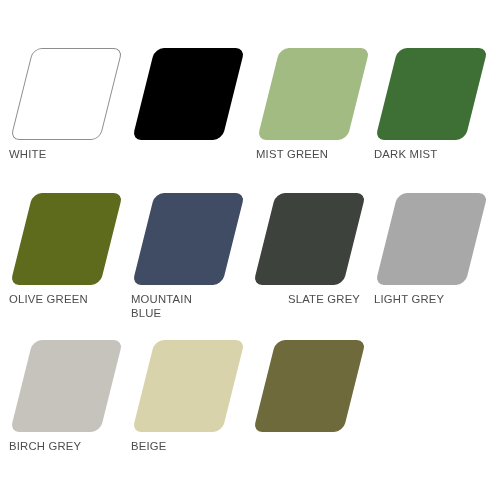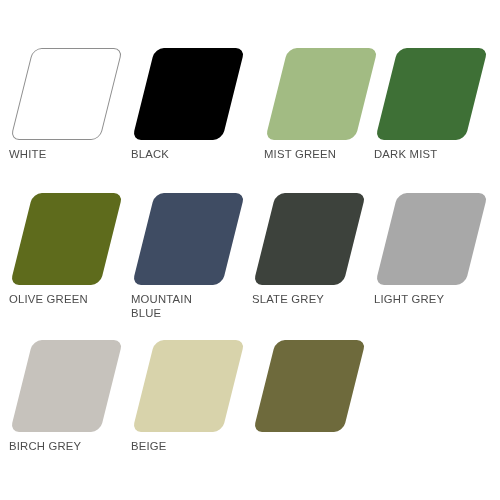--- a/index.html
+++ b/index.html
@@ -71,44 +71,43 @@
 <body>
 
 <div id="palette-board" style="background: rgb(255, 255, 255);">
     <div class="swatch-row" style="top: 40px;">
       <div class="swatch-cell" style="left: 0px;">
         <div class="swatch-shape outlined" style="background: rgb(255, 255, 255); border-color: rgb(142, 142, 142);"></div>
         <div class="swatch-label" style="color: rgb(76, 76, 76);">WHITE</div>
       </div>
       <div class="swatch-cell" style="left: 122px;">
         <div class="swatch-shape" style="background: rgb(0, 0, 0);"></div>
-        <div class="swatch-label" style="color: rgb(76, 76, 76);">BLACK</div>
       </div>
-      <div class="swatch-cell" style="left: 255px;">
+      <div class="swatch-cell" style="left: 247px;">
         <div class="swatch-shape" style="background: rgb(162, 187, 131);"></div>
         <div class="swatch-label" style="color: rgb(76, 76, 76);">MIST GREEN</div>
       </div>
       <div class="swatch-cell" style="left: 365px;">
         <div class="swatch-shape" style="background: rgb(62, 112, 54);"></div>
         <div class="swatch-label" style="color: rgb(76, 76, 76);">DARK MIST</div>
       </div>
     </div>
     <div class="swatch-row" style="top: 185px;">
       <div class="swatch-cell" style="left: 0px; padding-left: 48px;">
         <div class="swatch-shape" style="background: rgb(94, 107, 28);"></div>
         <div class="swatch-label" style="color: rgb(76, 76, 76);">OLIVE GREEN</div>
       </div>
       <div class="swatch-cell" style="left: 122px; text-decoration: underline;">
         <div class="swatch-shape" style="background: rgb(63, 76, 99);"></div>
         <div class="swatch-label" style="color: rgb(76, 76, 76);">MOUNTAIN
 BLUE</div>
       </div>
       <div class="swatch-cell" style="left: 243px;">
         <div class="swatch-shape" style="background: rgb(61, 66, 60);"></div>
-        <div class="swatch-label" style="color: rgb(76, 76, 76);">SLATE GREY</div>
+        <div class="swatch-label" style="color: rgb(76, 76, 76); margin-left: 36px;">SLATE GREY</div>
       </div>
       <div class="swatch-cell" style="left: 365px;">
         <div class="swatch-shape" style="background: rgb(168, 168, 168);"></div>
         <div class="swatch-label" style="color: rgb(76, 76, 76);">LIGHT GREY</div>
       </div>
     </div>
     <div class="swatch-row" style="top: 332px;">
       <div class="swatch-cell" style="left: 0px; padding-left: 40px;">
         <div class="swatch-shape" style="background: rgb(198, 194, 188);"></div>
         <div class="swatch-label" style="color: rgb(76, 76, 76);">BIRCH GREY</div>

